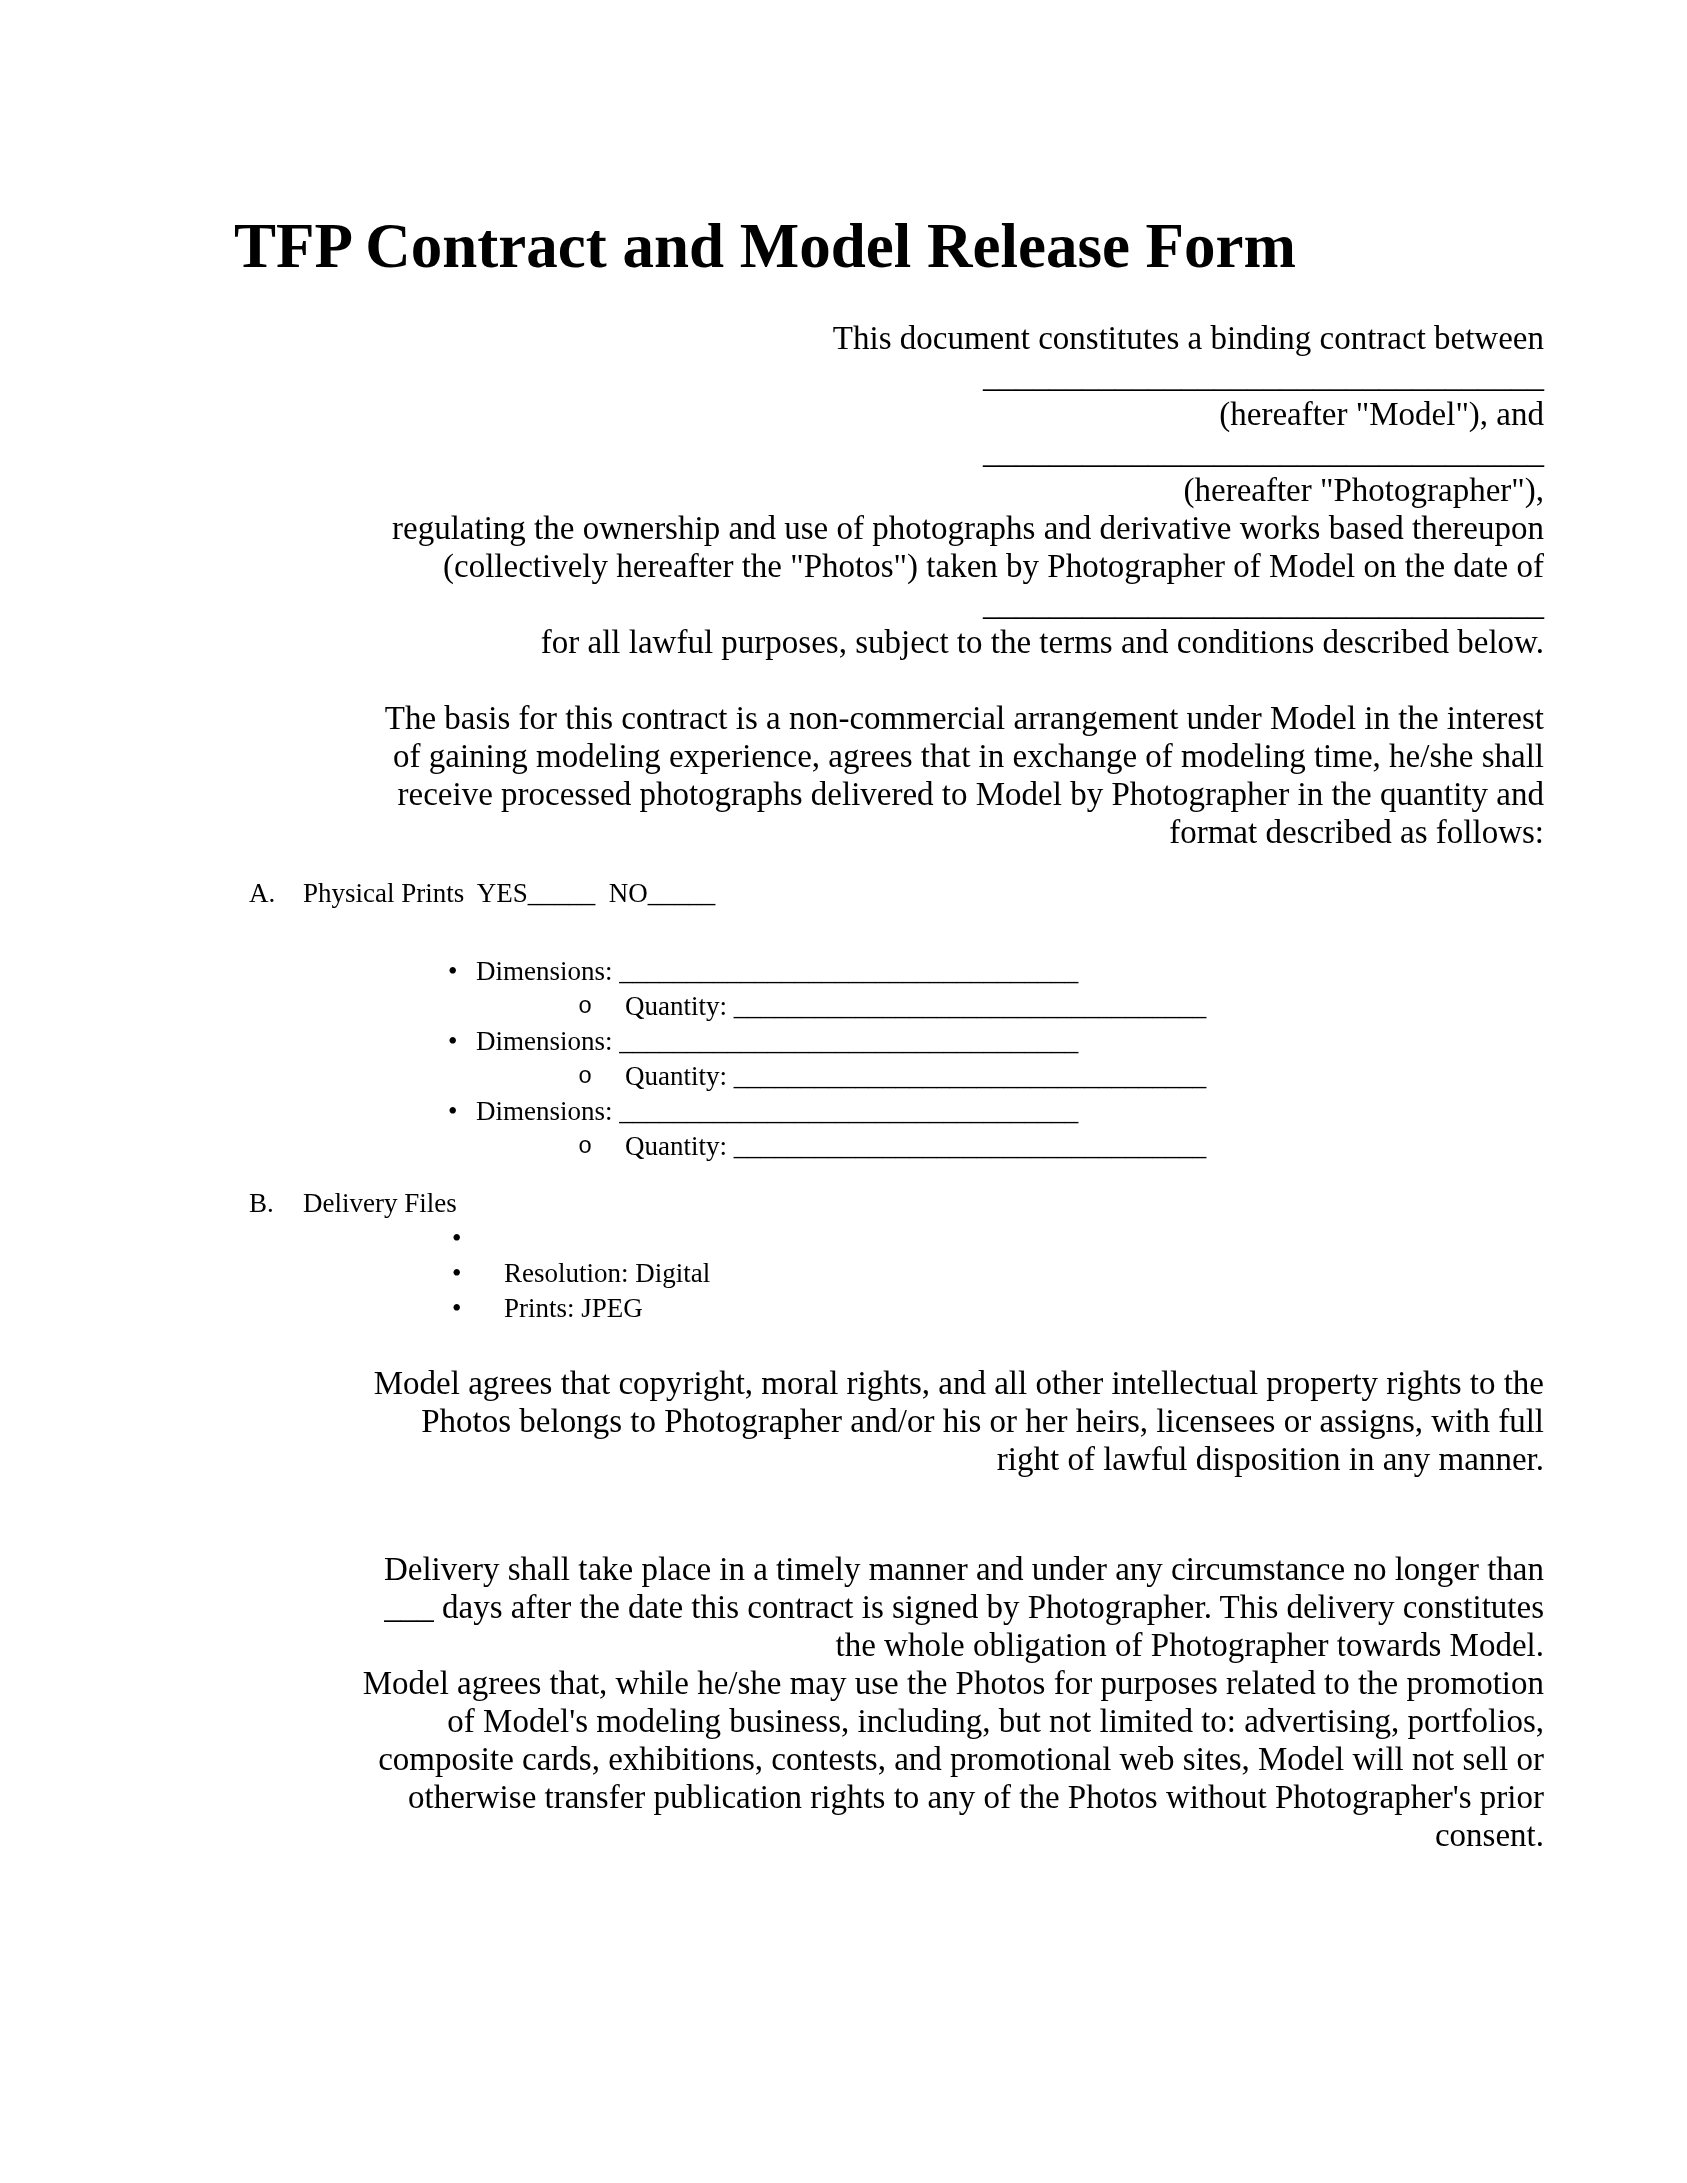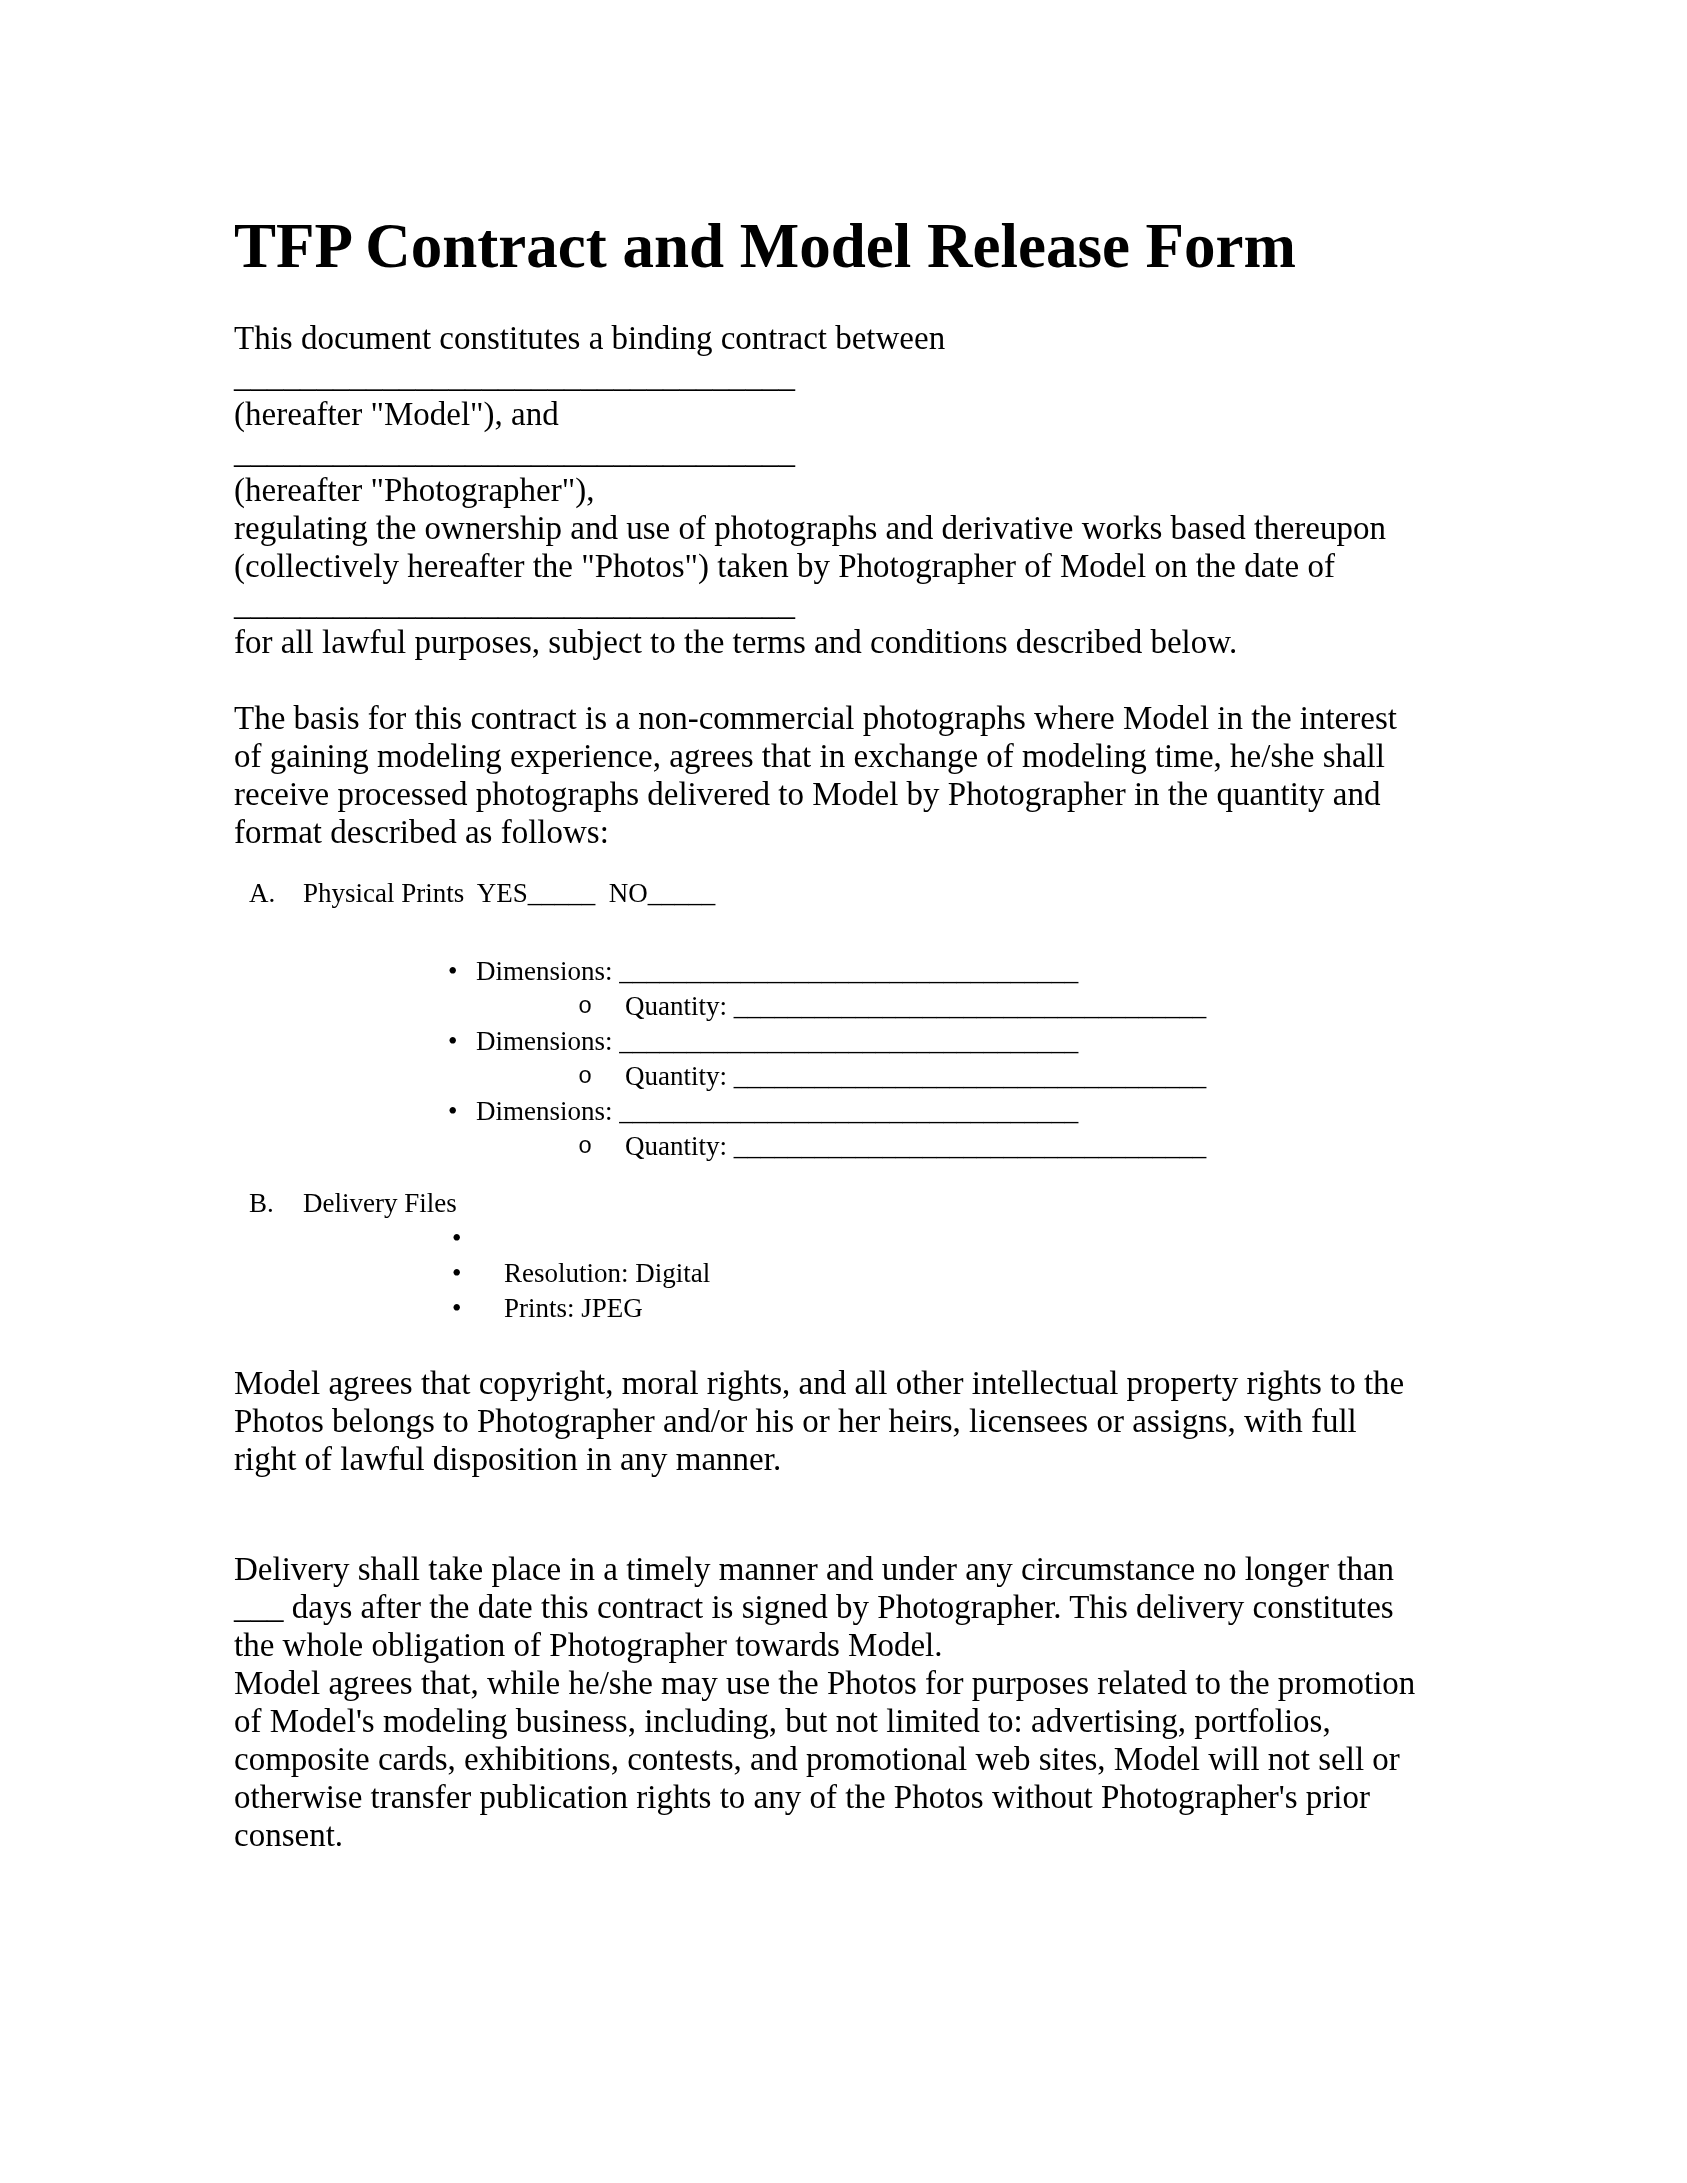--- a/index.html
+++ b/index.html
@@ -22,20 +22,21 @@
     font-size: 63px;
     line-height: 73px;
     font-weight: 700;
     margin: 0 0 36px 0;
     white-space: pre-wrap;
   }
   .para {
     margin: 0;
     white-space: pre-wrap;
     width: 1310px;
+    text-align: right;
   }
   .p-intro    { margin-bottom: 38px; }
   .p-delivery { margin-top: 72px; }
   .p-copyright{ margin-top: 38px; }
   .p-usage    { }
 
   .row {
     display: flex;
     font-size: 27px;
     line-height: 35px;
@@ -72,21 +73,21 @@
   <p class="para p-intro">This document constitutes a binding contract between
 __________________________________
 (hereafter "Model"), and
 __________________________________
 (hereafter "Photographer"),
 regulating the ownership and use of photographs and derivative works based thereupon
 (collectively hereafter the "Photos") taken by Photographer of Model on the date of
 __________________________________
 for all lawful purposes, subject to the terms and conditions described below.</p>
 
-  <p class="para p-basis">The basis for this contract is a non-commercial photographs where Model in the interest
+  <p class="para p-basis">The basis for this contract is a non-commercial arrangement under Model in the interest
 of gaining modeling experience, agrees that in exchange of modeling time, he/she shall
 receive processed photographs delivered to Model by Photographer in the quantity and
 format described as follows:</p>
 
   <div class="row head-alpha head-a">
     <span class="m">A.</span>
     <span class="t">Physical Prints  YES_____  NO_____</span>
   </div>
 
   <div class="bullets-a">

